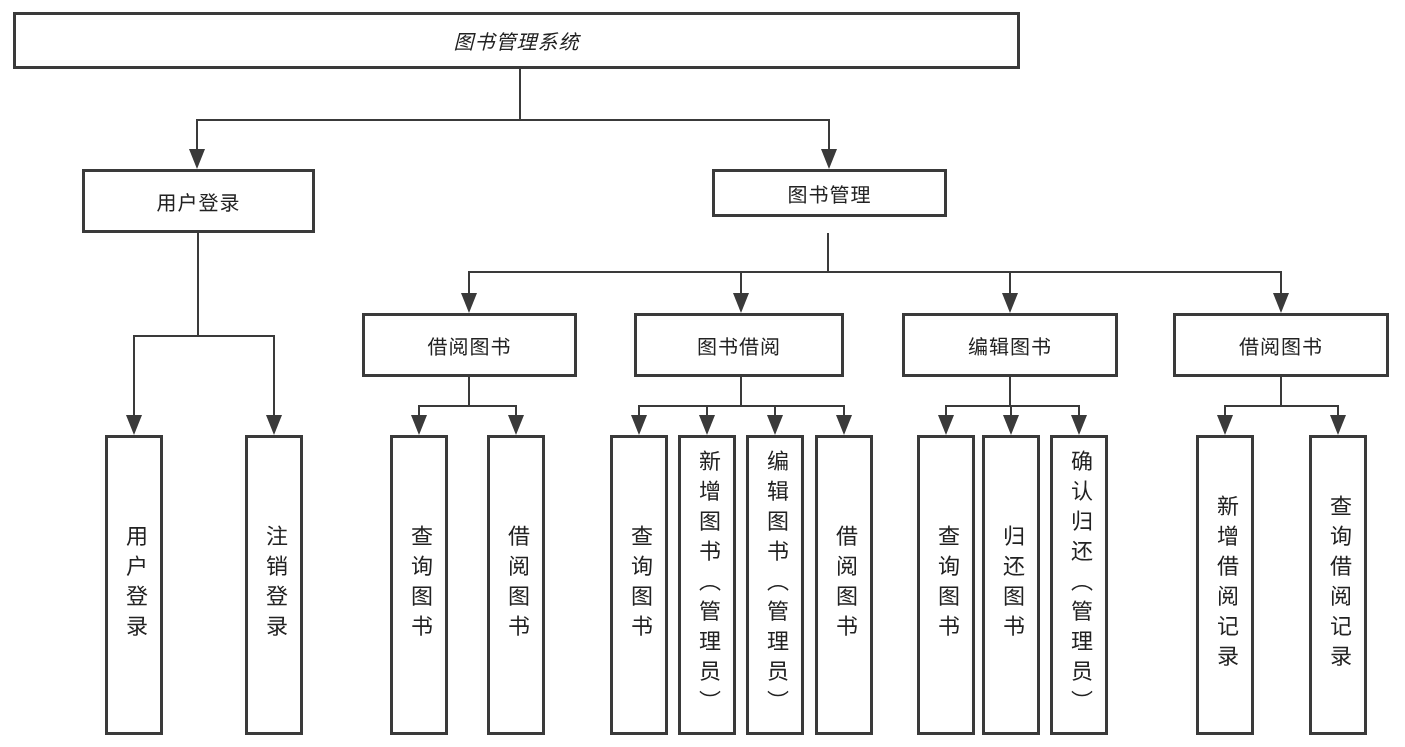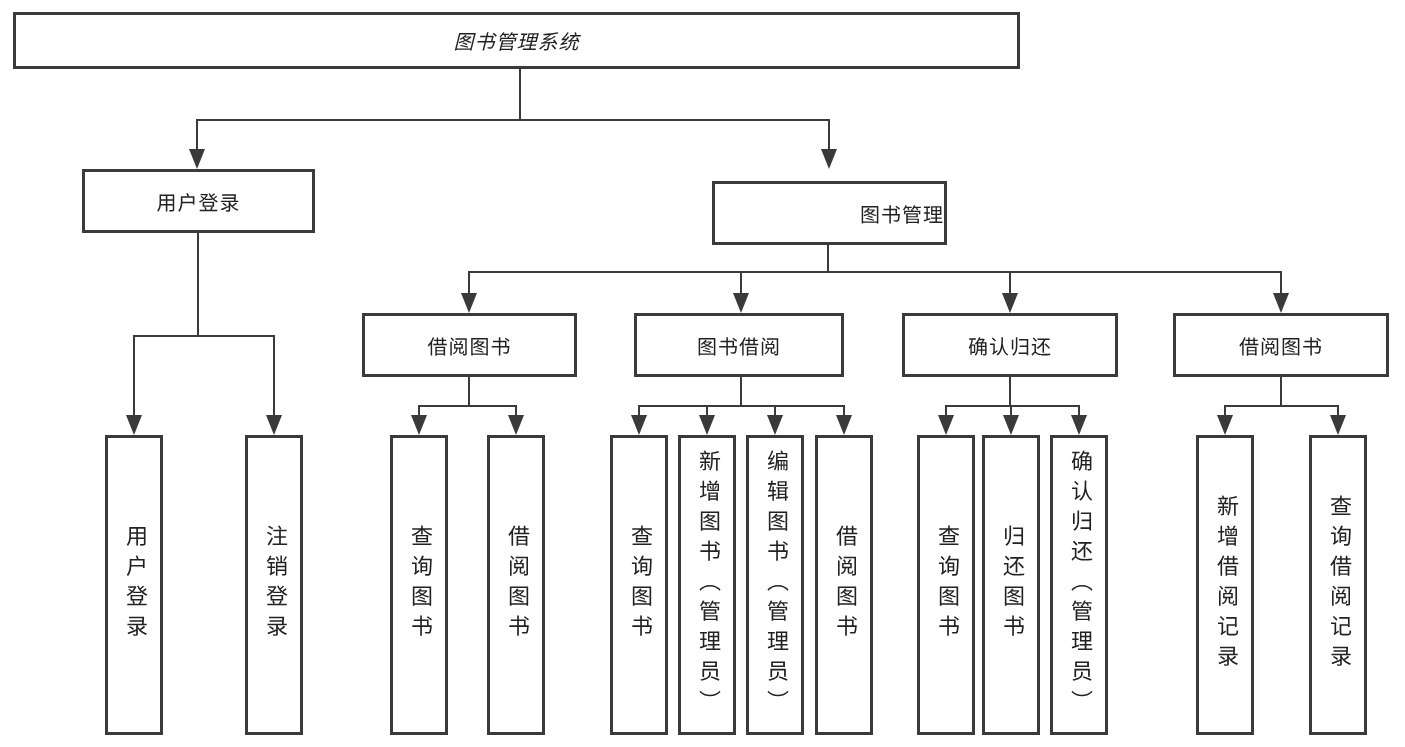--- a/index.html
+++ b/index.html
@@ -84,21 +84,21 @@
   <div class="vline" style="left:519px; top:69px; height:51px;"></div>
   <div class="hline" style="left:196px; top:119px; width:634px;"></div>
   <div class="vline" style="left:196px; top:119px; height:33px;"></div>
   <div class="arrow" style="left:189px; top:149px;"></div>
   <div class="vline" style="left:828px; top:119px; height:33px;"></div>
   <div class="arrow" style="left:821px; top:149px;"></div>
 
   <div class="box hdr" style="left:82px; top:169px; width:233px; height:64px;">
     <span>用户登录</span>
   </div>
-  <div class="box hdr" style="left:712px; top:181px; width:235px; height:64px;justify-content:flex-end;">
+  <div class="box hdr" style="left:712px; top:169px; width:235px; height:48px;">
     <span>图书管理</span>
   </div>
 
   <div class="vline" style="left:197px; top:233px; height:104px;"></div>
   <div class="hline" style="left:133px; top:335px; width:142px;"></div>
   <div class="vline" style="left:133px; top:335px; height:82px;"></div>
   <div class="arrow" style="left:126px; top:415px;"></div>
   <div class="vline" style="left:273px; top:335px; height:82px;"></div>
   <div class="arrow" style="left:266px; top:415px;"></div>
 
@@ -113,21 +113,21 @@
   <div class="vline" style="left:1280px; top:271px; height:25px;"></div>
   <div class="arrow" style="left:1273px; top:293px;"></div>
 
   <div class="box hdr" style="left:362px; top:313px; width:215px; height:64px;">
     <span>借阅图书</span>
   </div>
   <div class="box hdr" style="left:634px; top:313px; width:210px; height:64px;">
     <span>图书借阅</span>
   </div>
   <div class="box hdr" style="left:902px; top:313px; width:216px; height:64px;">
-    <span>确认归还</span>
+    <span>编辑图书</span>
   </div>
   <div class="box hdr" style="left:1173px; top:313px; width:216px; height:64px;">
     <span>借阅图书</span>
   </div>
 
   <div class="vline" style="left:468px; top:377px; height:30px;"></div>
   <div class="hline" style="left:418px; top:405px; width:99px;"></div>
   <div class="vline" style="left:418px; top:405px; height:14px;"></div>
   <div class="arrow" style="left:411px; top:415px;"></div>
   <div class="vline" style="left:515px; top:405px; height:14px;"></div>

